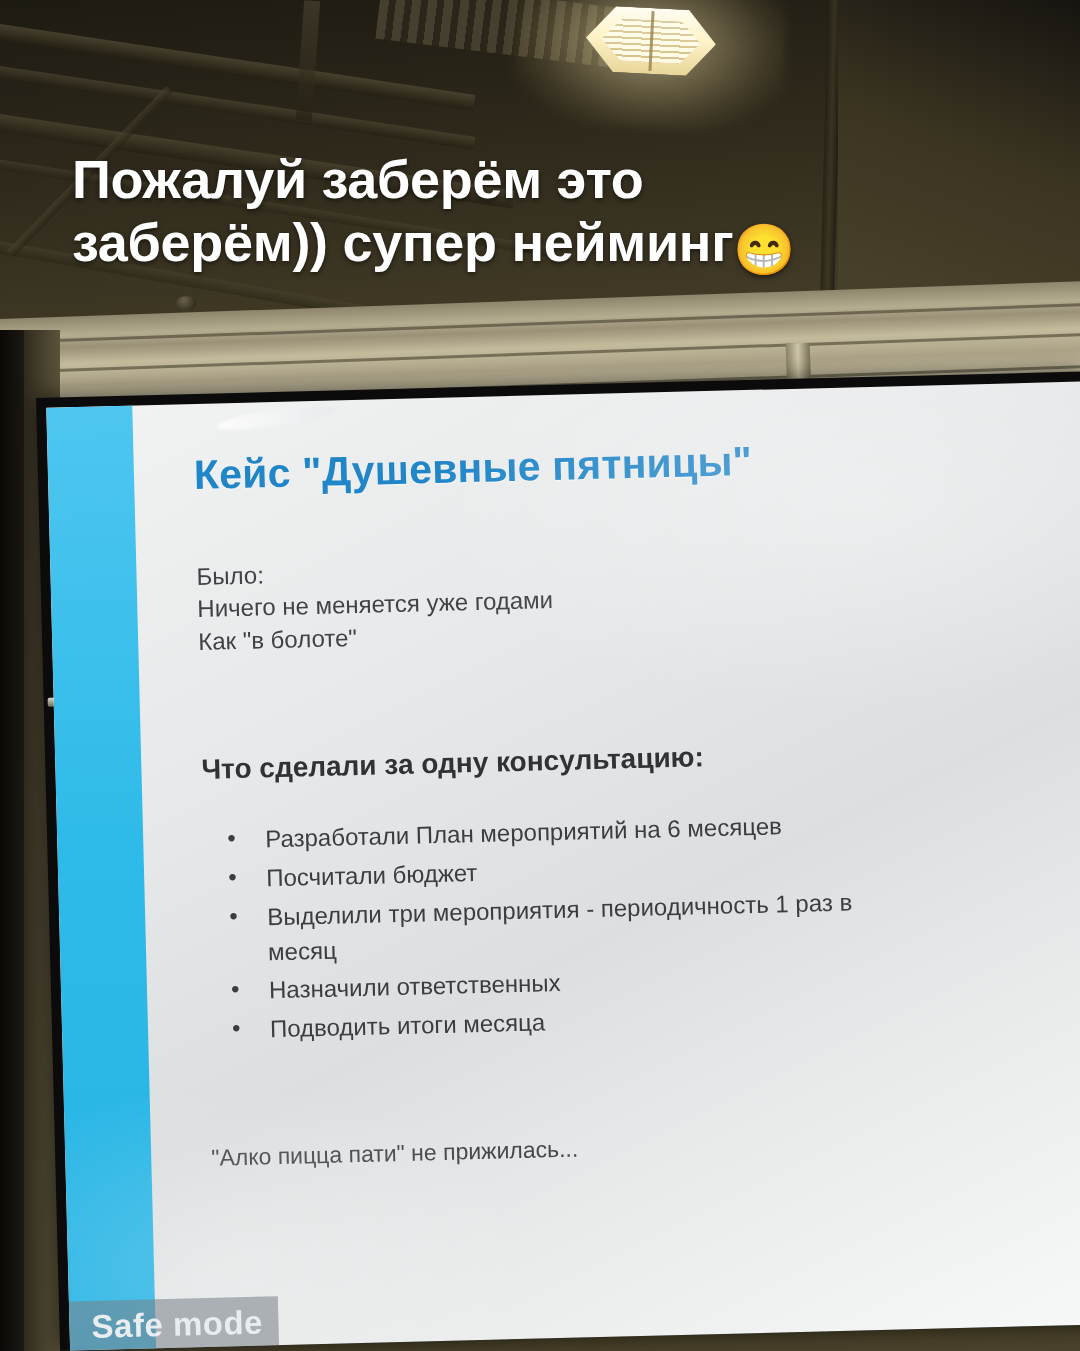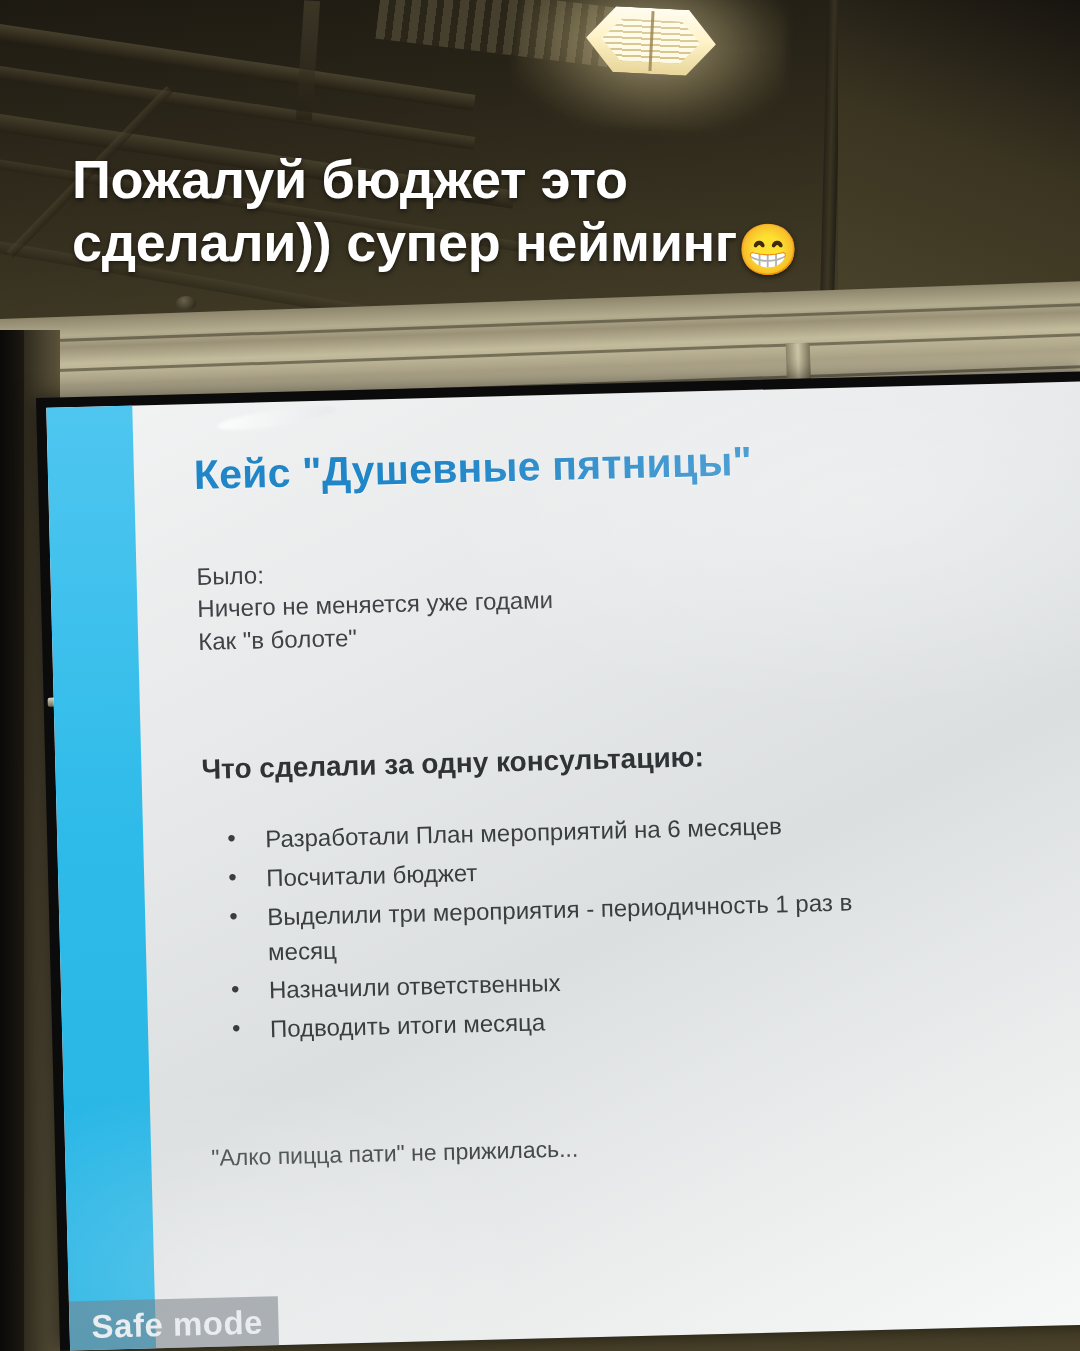--- a/index.html
+++ b/index.html
@@ -353,17 +353,17 @@
       </div>
 
       <div class="smudge"></div>
       <div class="glare"></div>
 
       <div class="safe-mode">Safe mode</div>
     </div>
   </div>
 
   <div class="caption">
-    <span>Пожалуй бюджет это</span><br>
-    <span>сделали)) супер нейминг</span><span class="emoji">😁</span>
+    <span>Пожалуй заберём это</span><br>
+    <span>заберём)) супер нейминг</span><span class="emoji">😁</span>
   </div>
 
 </div>
 
 </body></html>

